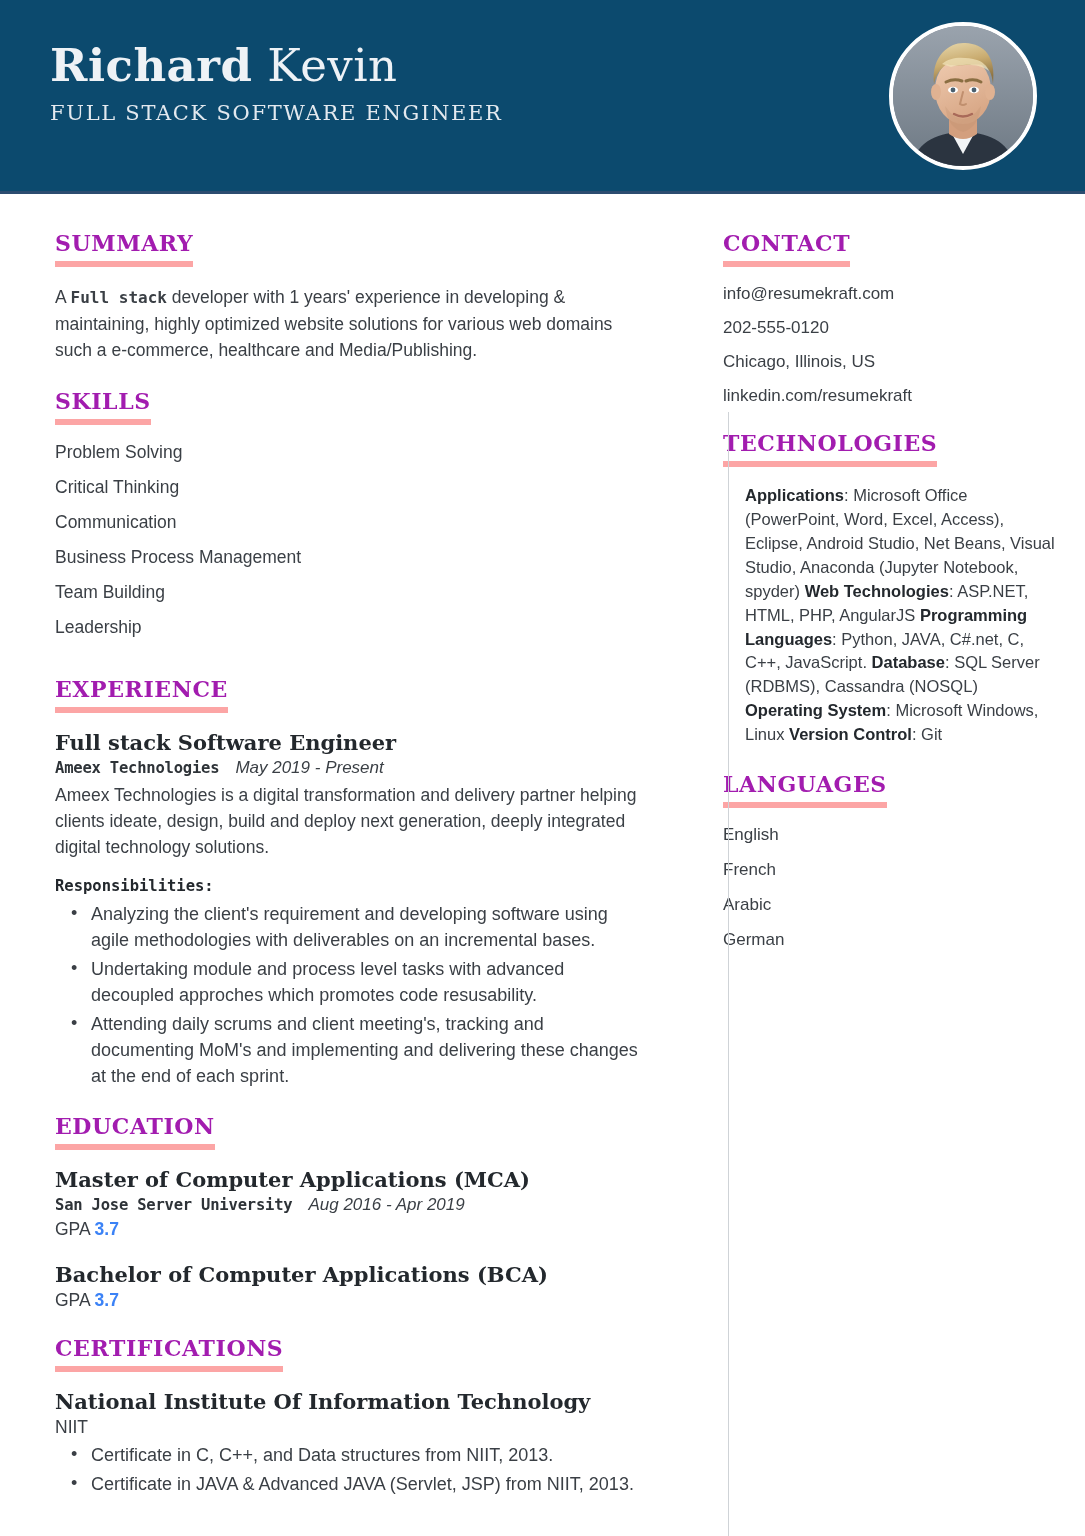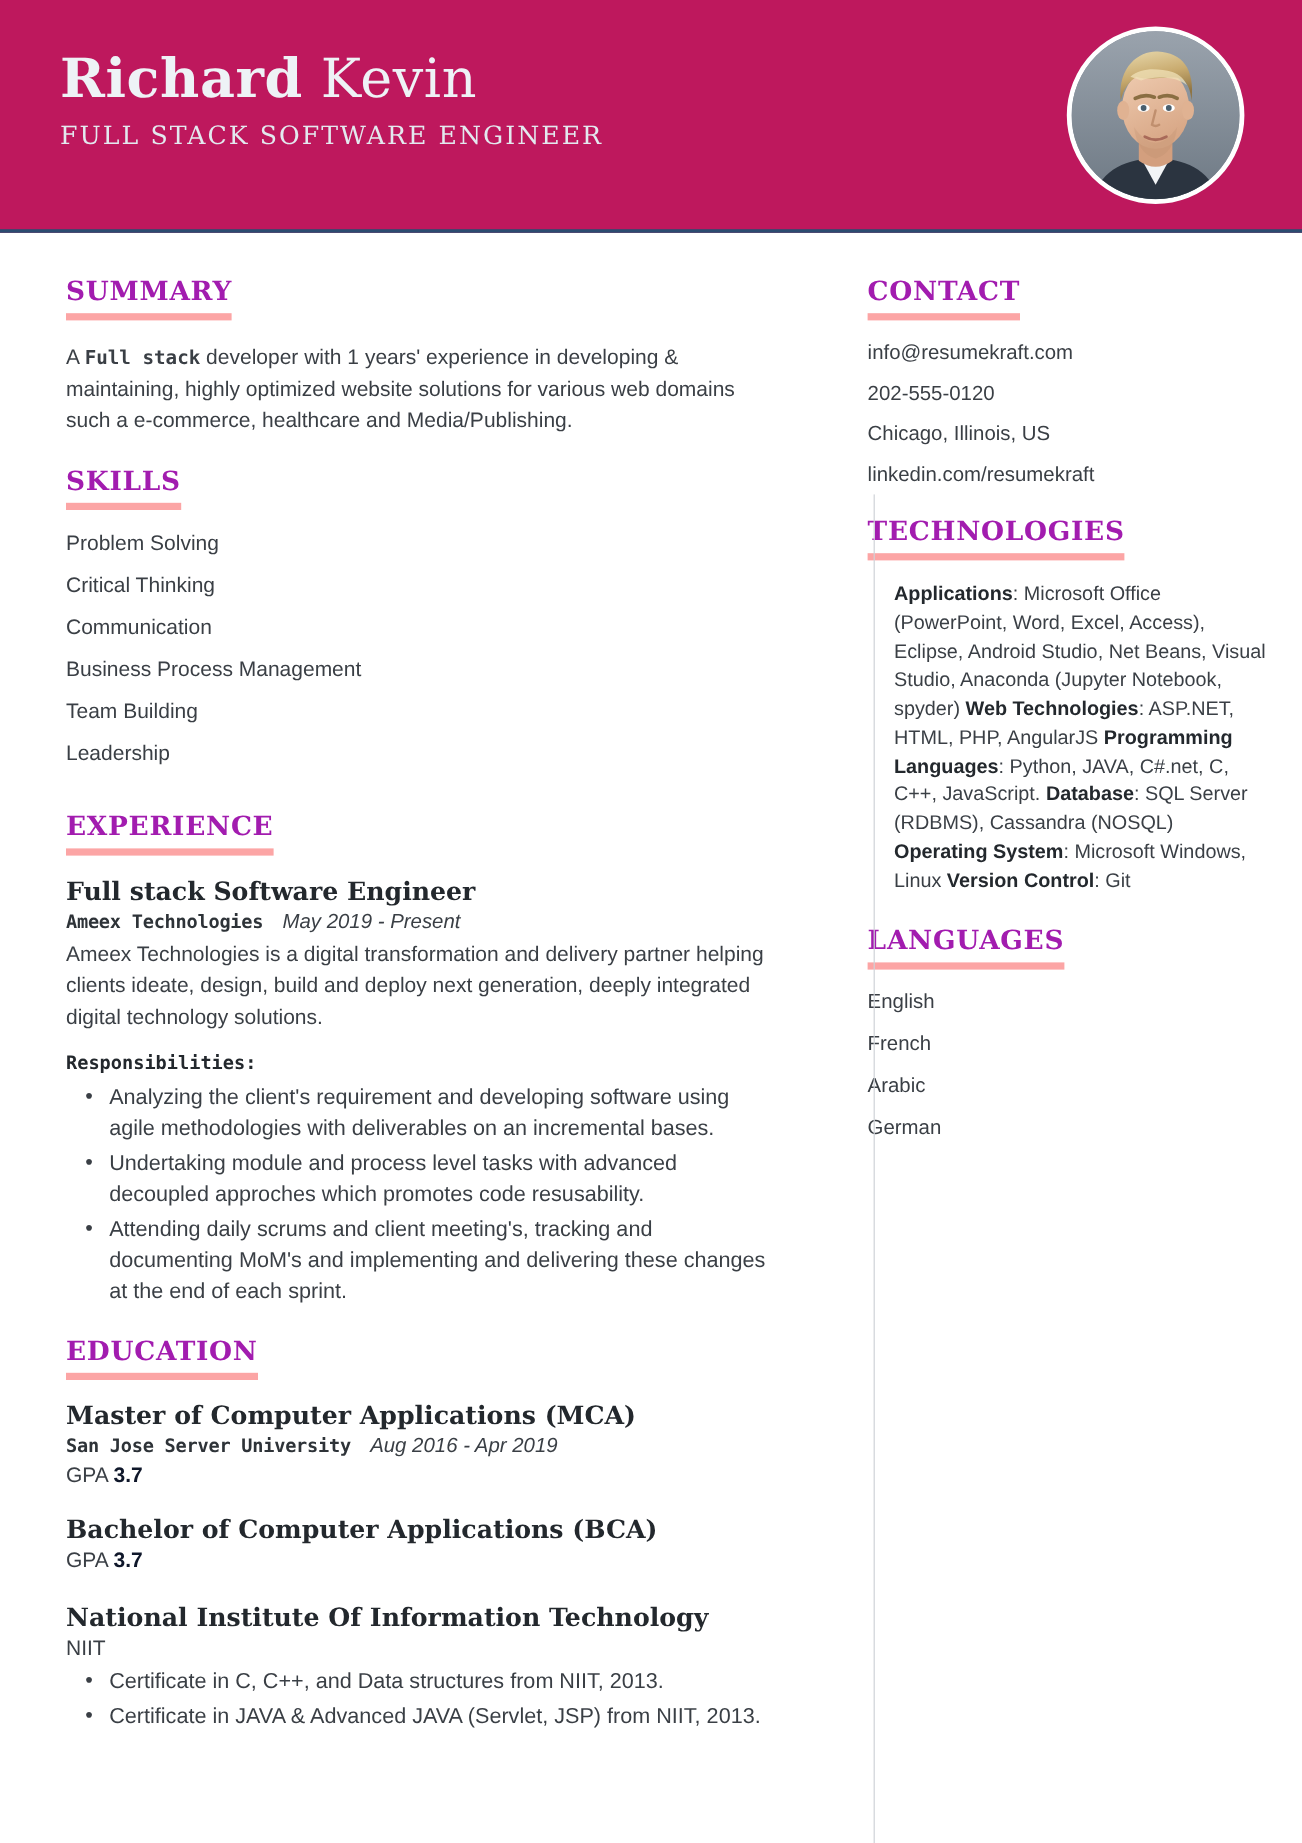--- a/index.html
+++ b/index.html
@@ -14,21 +14,21 @@
     font-family: "Liberation Sans", sans-serif;
     color: #2e3338;
     overflow: hidden;
     position: relative;
   }
 
   
   .header {
     position: relative;
     height: 194px;
-    background: #be185d;
+    background: #0c4a6e;
     box-sizing: border-box;
     padding: 0 40px;
     border-bottom: 3px solid #2c4c70;
   }
   .header-inner {
     position: absolute;
     left: 50px;
     top: 42px;
   }
   .name {
@@ -185,21 +185,21 @@
     left: -20px;
     top: -1px;
     font-size: 18px;
     color: #3a3f45;
   }
   .gpa {
     font-size: 17.5px;
     color: #3a3f45;
     margin-top: 2px;
   }
-  .gpa b { font-weight: 700; color: #0f172a; }
+  .gpa b { font-weight: 700; color: #3b82f6; }
   .edu-block { margin-bottom: 22px; }
   .cert-sub {
     font-size: 17.5px;
     color: #3a3f45;
     margin-bottom: 4px;
   }
 
   
   .contact-line {
     font-size: 17px;
@@ -336,20 +336,21 @@
           </div>
           <div class="gpa"><span>GPA </span><b>3.7</b></div>
         </div>
         <div class="edu-block">
           <div class="entry-title">Bachelor of Computer Applications (BCA)</div>
           <div class="gpa"><span>GPA </span><b>3.7</b></div>
         </div>
       </div>
 
       <div class="sec">
+        <div class="sec-head">CERTIFICATIONS</div>
         <div class="entry-title">National Institute Of Information Technology</div>
         <div class="cert-sub">NIIT</div>
         <ul class="bullets">
           <li>Certificate in C, C++, and Data structures from NIIT, 2013.</li>
           <li>Certificate in JAVA &amp; Advanced JAVA (Servlet, JSP) from NIIT, 2013.</li>
         </ul>
       </div>
 
     </div>
 

